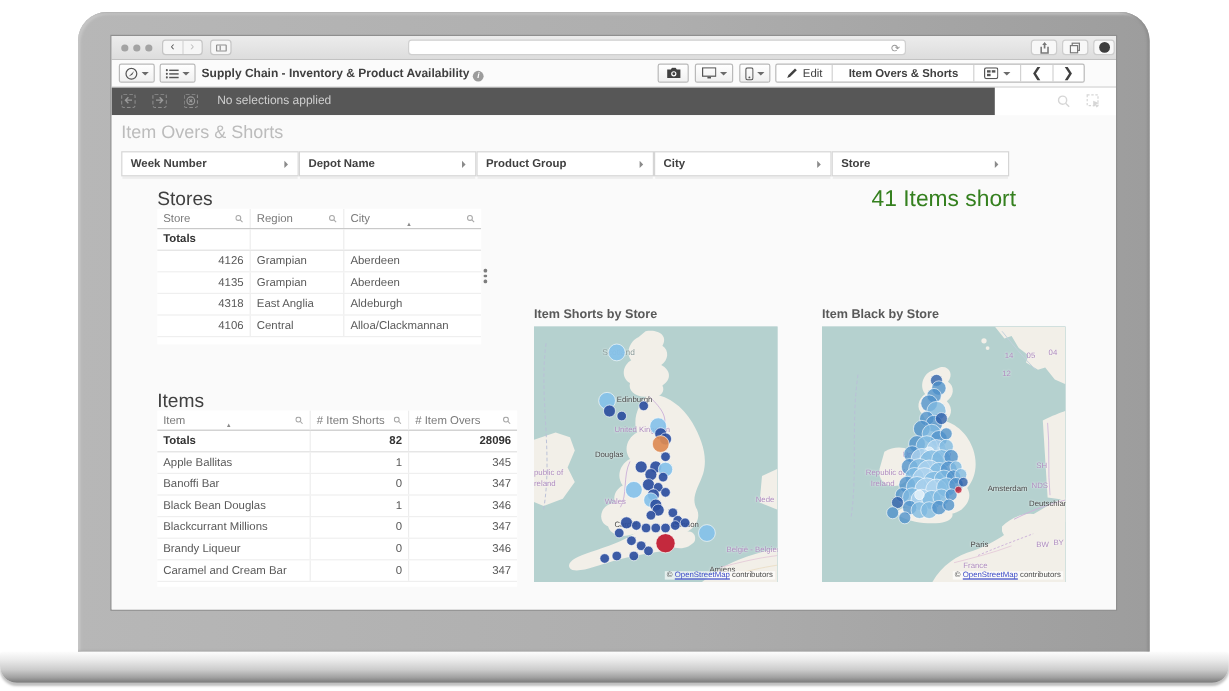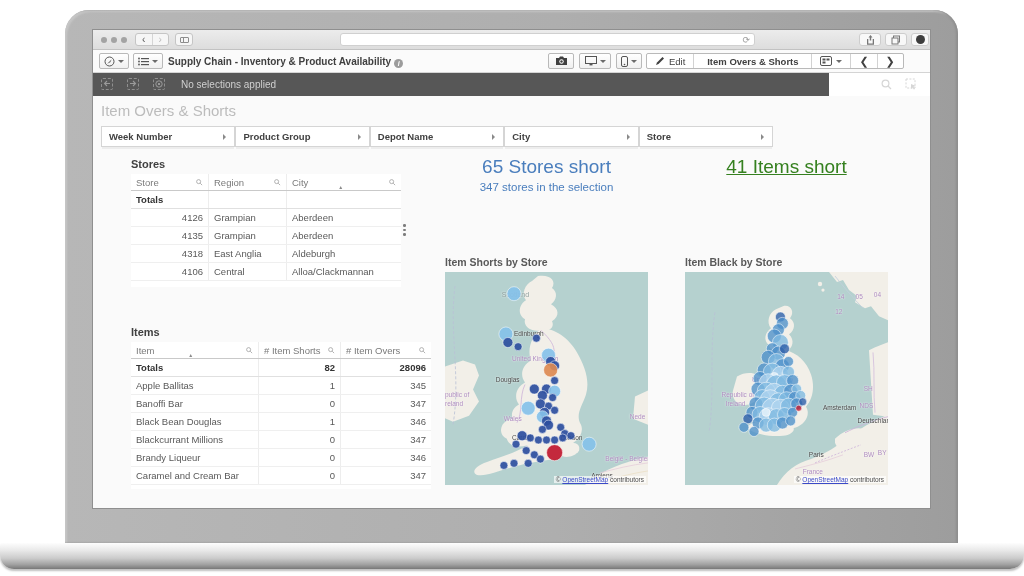--- a/index.html
+++ b/index.html
@@ -52,47 +52,47 @@
 
   
   .sel-bar{position:absolute;left:0;top:43px;width:736px;height:23px;background:#575757;color:#cfcfcf;}
   .sel-ic{position:absolute;top:5px;width:12px;height:12px;border:1px dashed #8f8f8f;border-radius:2px;
     display:flex;align-items:center;justify-content:center;}
   .sel-msg{position:absolute;left:88px;top:6px;font-size:10px;color:#cfcfcf;}
 
   
   .sheet{position:absolute;left:0;top:66px;width:837px;height:412px;background:#fafafa;}
   .page-title{position:absolute;left:8px;top:6px;font-size:15px;color:#bcbcbc;}
-  .filter-row{position:absolute;left:8px;top:30px;width:672px;display:flex;}
+  .filter-row{position:absolute;left:8px;top:30px;width:740px;display:flex;}
   .filter-box{flex:1;height:21px;background:#fff;border:1px solid #d5d5d5;position:relative;
     box-shadow:0 3px 0 -1px #ededed;display:flex;align-items:center;padding:0 7px;}
   .filter-box .fl{font-size:9.5px;font-weight:bold;color:#404040;}
   .fchev{position:absolute;right:5px;top:7px;width:0;height:0;border:3px solid transparent;border-left-color:#8a8a8a;}
 
-  .panel-title{position:absolute;font-size:11px;font-weight:bold;color:#404040;}
+  .panel-title{position:absolute;font-size:16px;font-weight:normal;color:#404040;}
 
   
   .qtable{position:absolute;background:#fff;overflow:hidden;font-size:9.5px;}
   .tr{display:flex;border-bottom:1px solid #efefef;height:18px;align-items:center;}
   .tr.head{border-bottom:1px solid #c9c9c9;color:#7a7a7a;height:17px;}
   .tr.totals{font-weight:bold;color:#333;border-bottom:1px solid #e0e0e0;}
   .td{padding:0 5px;white-space:nowrap;overflow:hidden;height:100%;display:flex;align-items:center;border-right:1px solid #ededed;position:relative;}
   .td:last-child{border-right:none;}
   .td.num{justify-content:flex-end;}
   .mag{flex:0 0 auto;margin-left:auto;opacity:.75;}
   .sortup{position:absolute;bottom:0px;left:45%;font-size:5px;color:#8a8a8a;line-height:5px;}
   .kebab{position:absolute;width:3px;}
   .kebab i{display:block;width:2.5px;height:2.5px;border-radius:50%;background:#7d7d7d;margin:0 0 2px;}
 
   
   .kpi{position:absolute;width:203px;text-align:center;}
   .kpi .v{font-size:19px;}
   .kpi .s{font-size:11.5px;margin-top:3px;}
   .kpi.blue{color:#4a7ebd;}
-  .kpi.green{color:#35801f;text-decoration:underline;}
+  .kpi.green{color:#35801f;}
 
   
   .map-title{position:absolute;font-size:10.5px;font-weight:bold;color:#595959;}
   .mapbox{position:absolute;width:203px;height:213px;background:#b5d1cf;overflow:hidden;}
   .mapbox svg{position:absolute;left:0;top:0;width:100%;height:100%;}
   .map-labels{position:absolute;inset:0;}
   .mlabel{position:absolute;font-size:6.5px;color:#4a4a4a;white-space:nowrap;text-shadow:0 0 2px #fff;}
   .mlabel.g{color:#8d9d9b;font-size:7px;}
   .mlabel.p{color:#af8cc0;}
   .map-attr{position:absolute;right:2px;bottom:2px;font-size:6.5px;color:#4a4a4a;background:rgba(255,255,255,.65);padding:0 2px;}
@@ -237,25 +237,25 @@
   </div>
 
   <div class="sheet">
     <div class="page-title">Item Overs &amp; Shorts</div>
     <div class="filter-row" id="filters">
         <div class="filter-box">
           <span class="fl">Week Number</span>
           <span class="fchev"></span>
         </div>
         <div class="filter-box">
+          <span class="fl">Depot Name</span>
+          <span class="fchev"></span>
+        </div>
+        <div class="filter-box">
           <span class="fl">Product Group</span>
-          <span class="fchev"></span>
-        </div>
-        <div class="filter-box">
-          <span class="fl">Depot Name</span>
           <span class="fchev"></span>
         </div>
         <div class="filter-box">
           <span class="fl">City</span>
           <span class="fchev"></span>
         </div>
         <div class="filter-box">
           <span class="fl">Store</span>
           <span class="fchev"></span>
         </div>
@@ -447,24 +447,20 @@
           </div>
           <div class="td num" style="width: 82px;">
             <span>0</span>
           </div>
           <div class="td num" style="width: 90px;">
             <span>347</span>
           </div>
         </div>
       </div>
 
-    <div class="kpi blue" style="left:352px;top:60px">
-      <div class="v">65 Stores short</div>
-      <div class="s">347 stores in the selection</div>
-    </div>
     <div class="kpi green" style="left:592px;top:60px">
       <div class="v">41 Items short</div>
     </div>
 
     <div class="map-title" style="left:352px;top:160px">Item Shorts by Store</div>
     <div class="mapbox" id="map0" style="left:352px;top:176px">
       <svg viewBox="0 0 203 212" preserveAspectRatio="none">
         <rect width="203" height="212" fill="#b5d1cf"></rect>
         <path d="M-6,96 L18,88 L30,92 L34,103 L28,117 L34,129 L24,143 L8,149 L-6,143 Z" fill="#f2efe8"></path>
         <path d="M93,4 C104,2 112,8 107,16 C113,20 112,28 106,32 C114,36 115,44 107,49 C110,55 104,60 96,58 C86,60 78,54 80,47 C72,42 74,32 81,28 C76,22 80,12 87,9 Z" fill="#f2efe8"></path>

